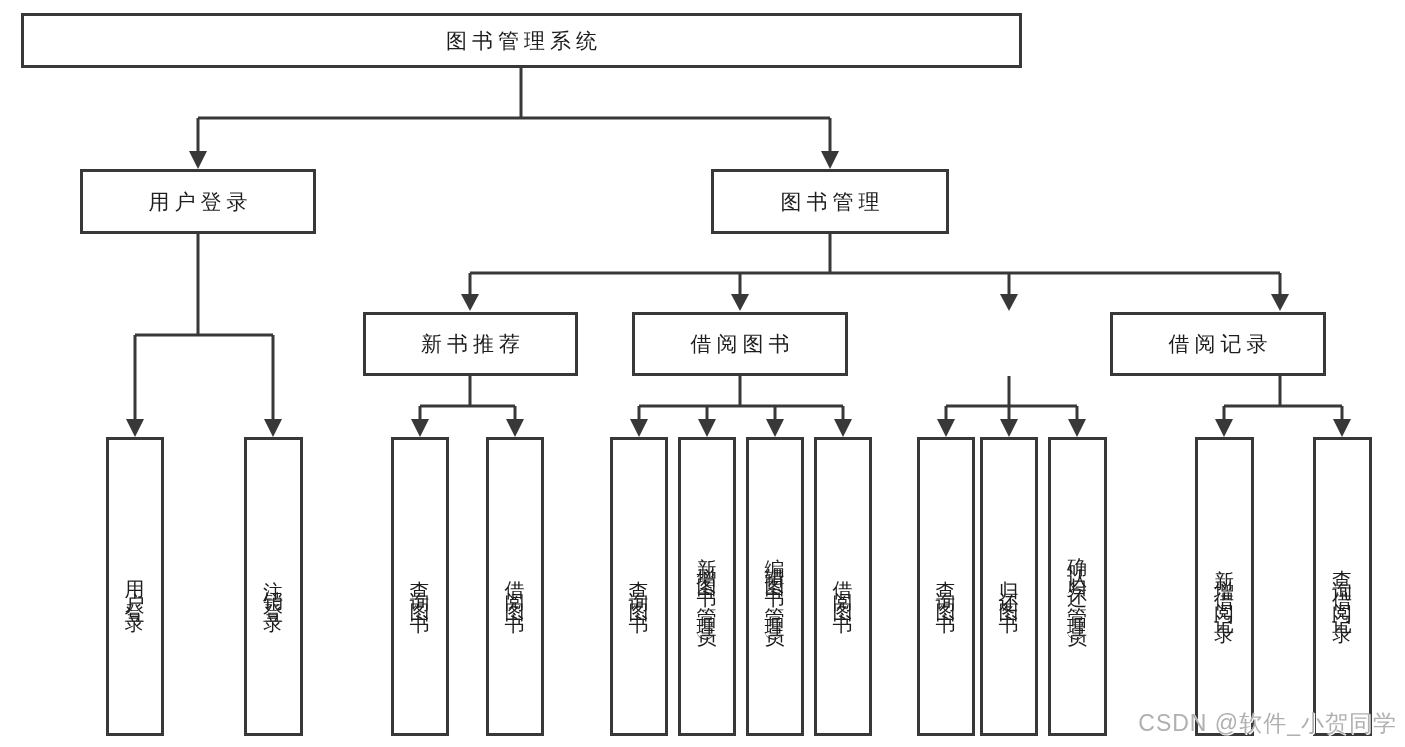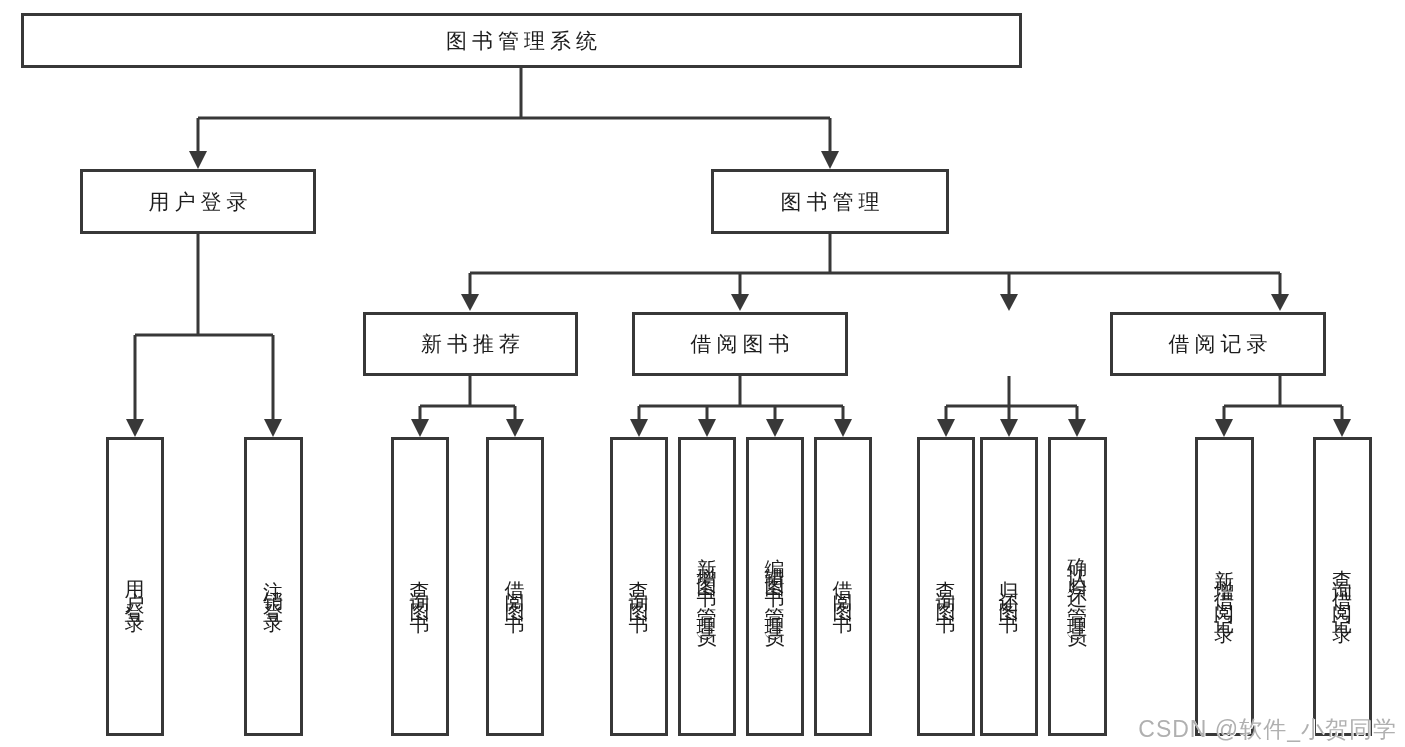--- a/index.html
+++ b/index.html
@@ -27,21 +27,21 @@
     text-orientation:mixed;
     font-size:20px;
     letter-spacing:11px;
     line-height:1;
     white-space:nowrap;
   }
   .vlabel.long{letter-spacing:10px;font-size:20px;}
   .watermark{
     position:absolute;
     right:8px;
-    bottom:2px;
+    bottom:8px;
     font-size:23px;
     color:#b0b0b0;
     text-shadow:1px 1px 0 #ffffff;
     letter-spacing:1px;
     white-space:nowrap;
   }
 </style>
 </head>
 <body>
 

